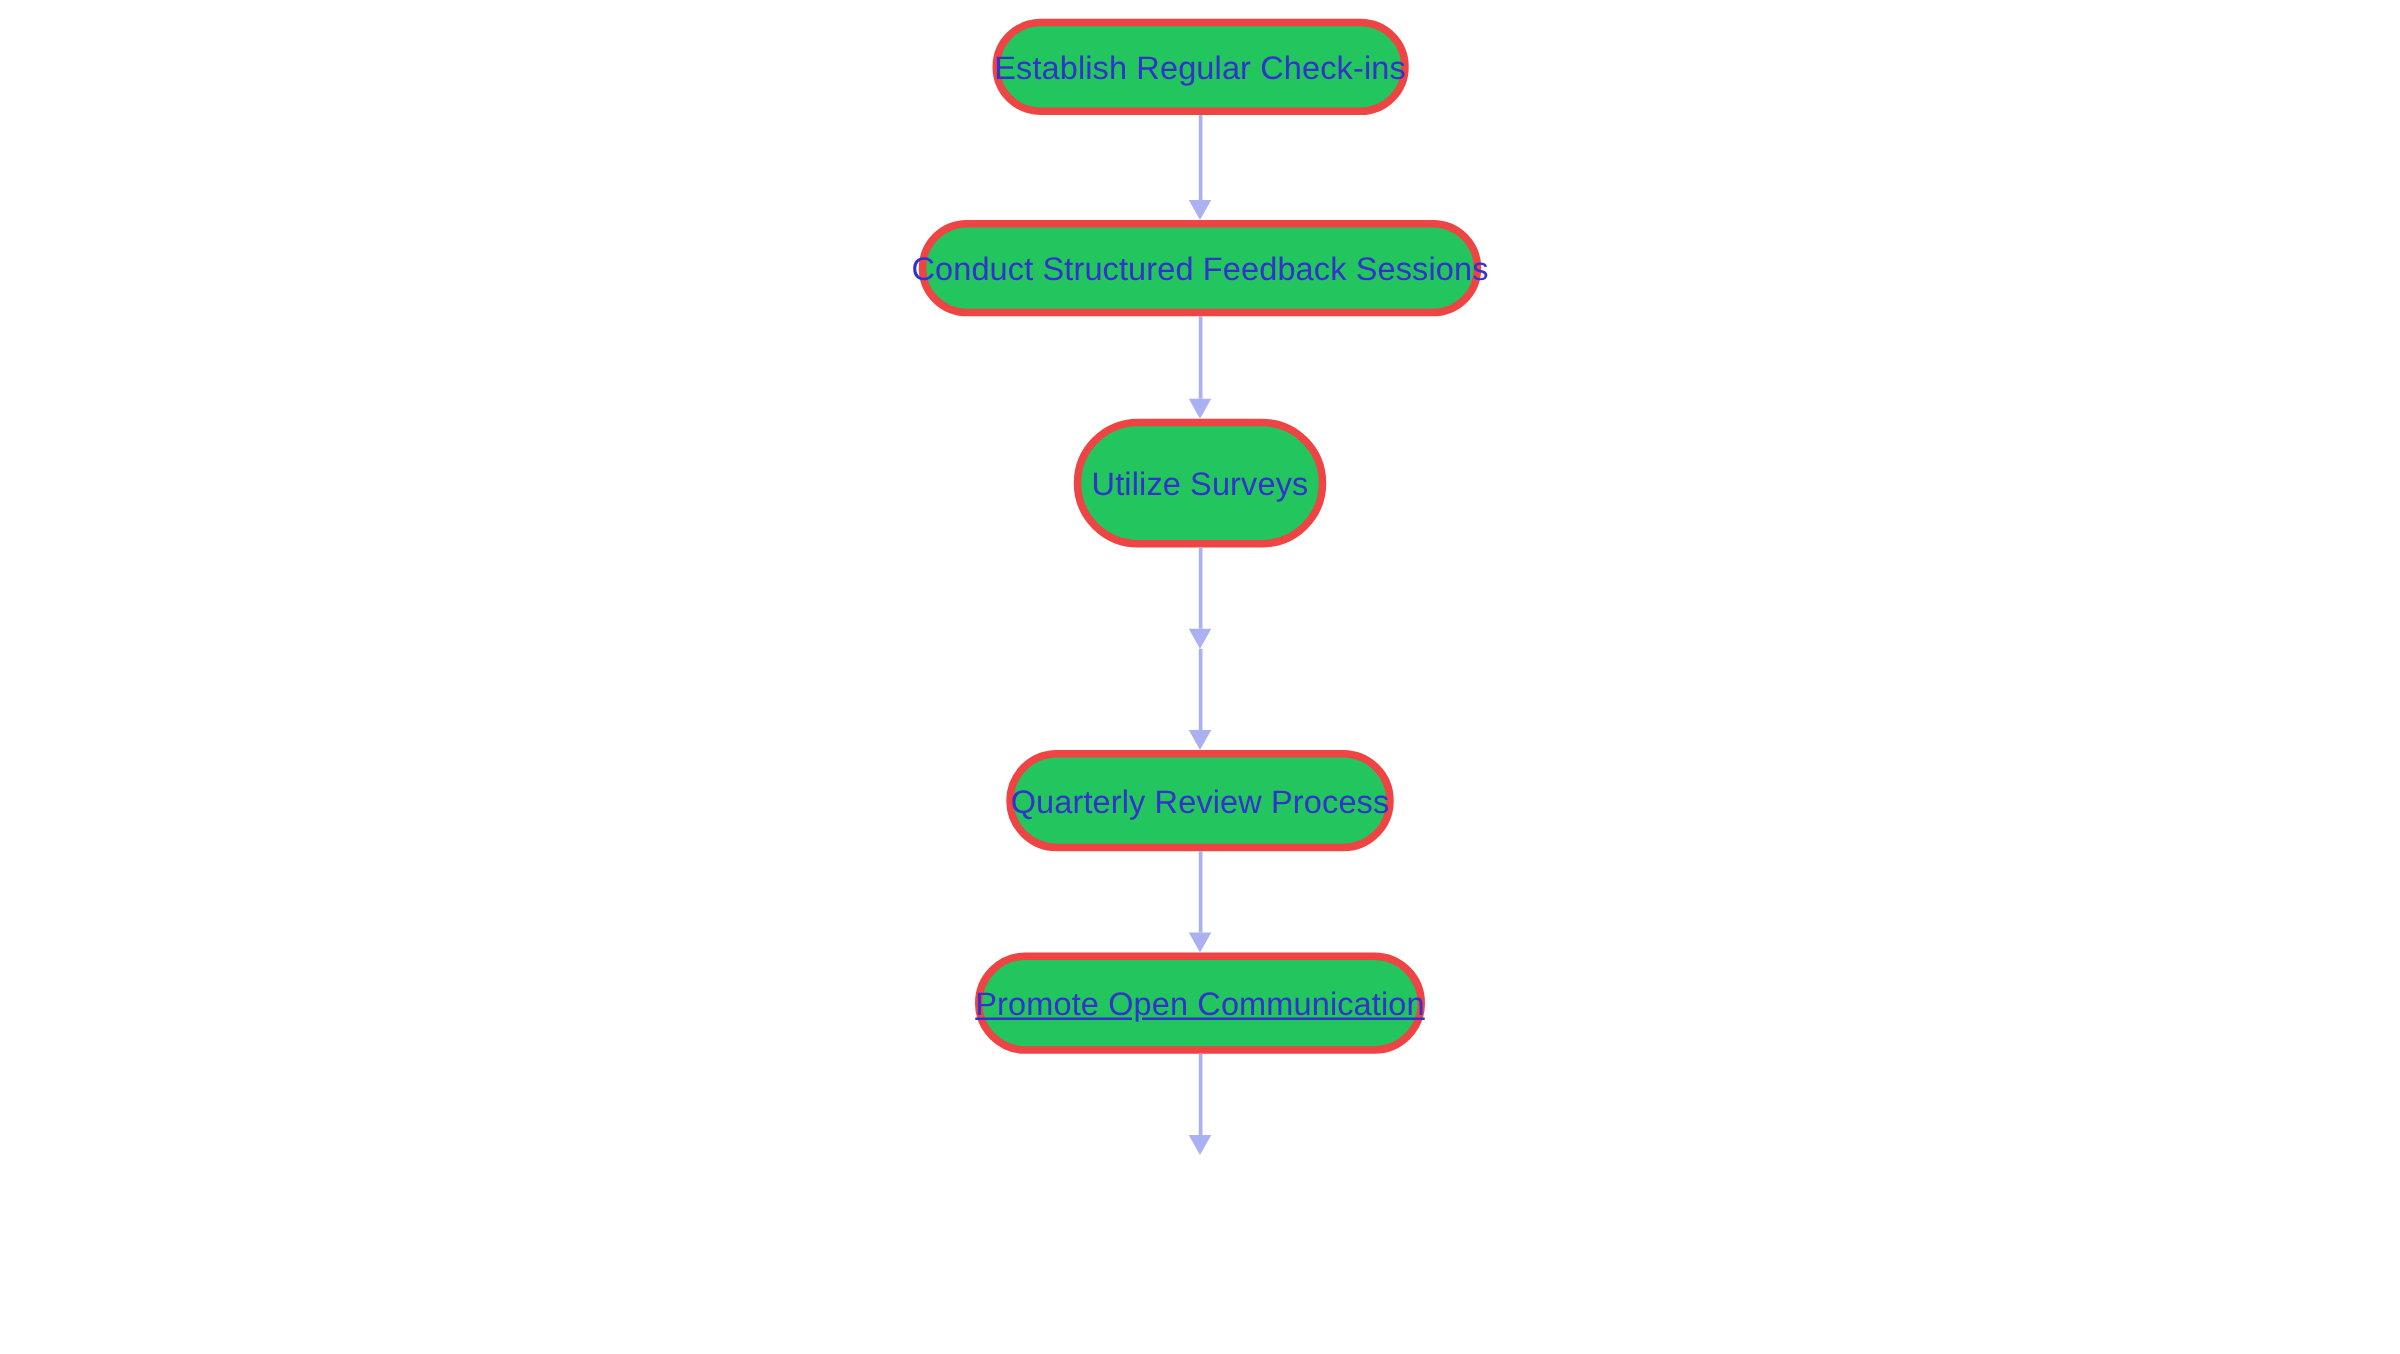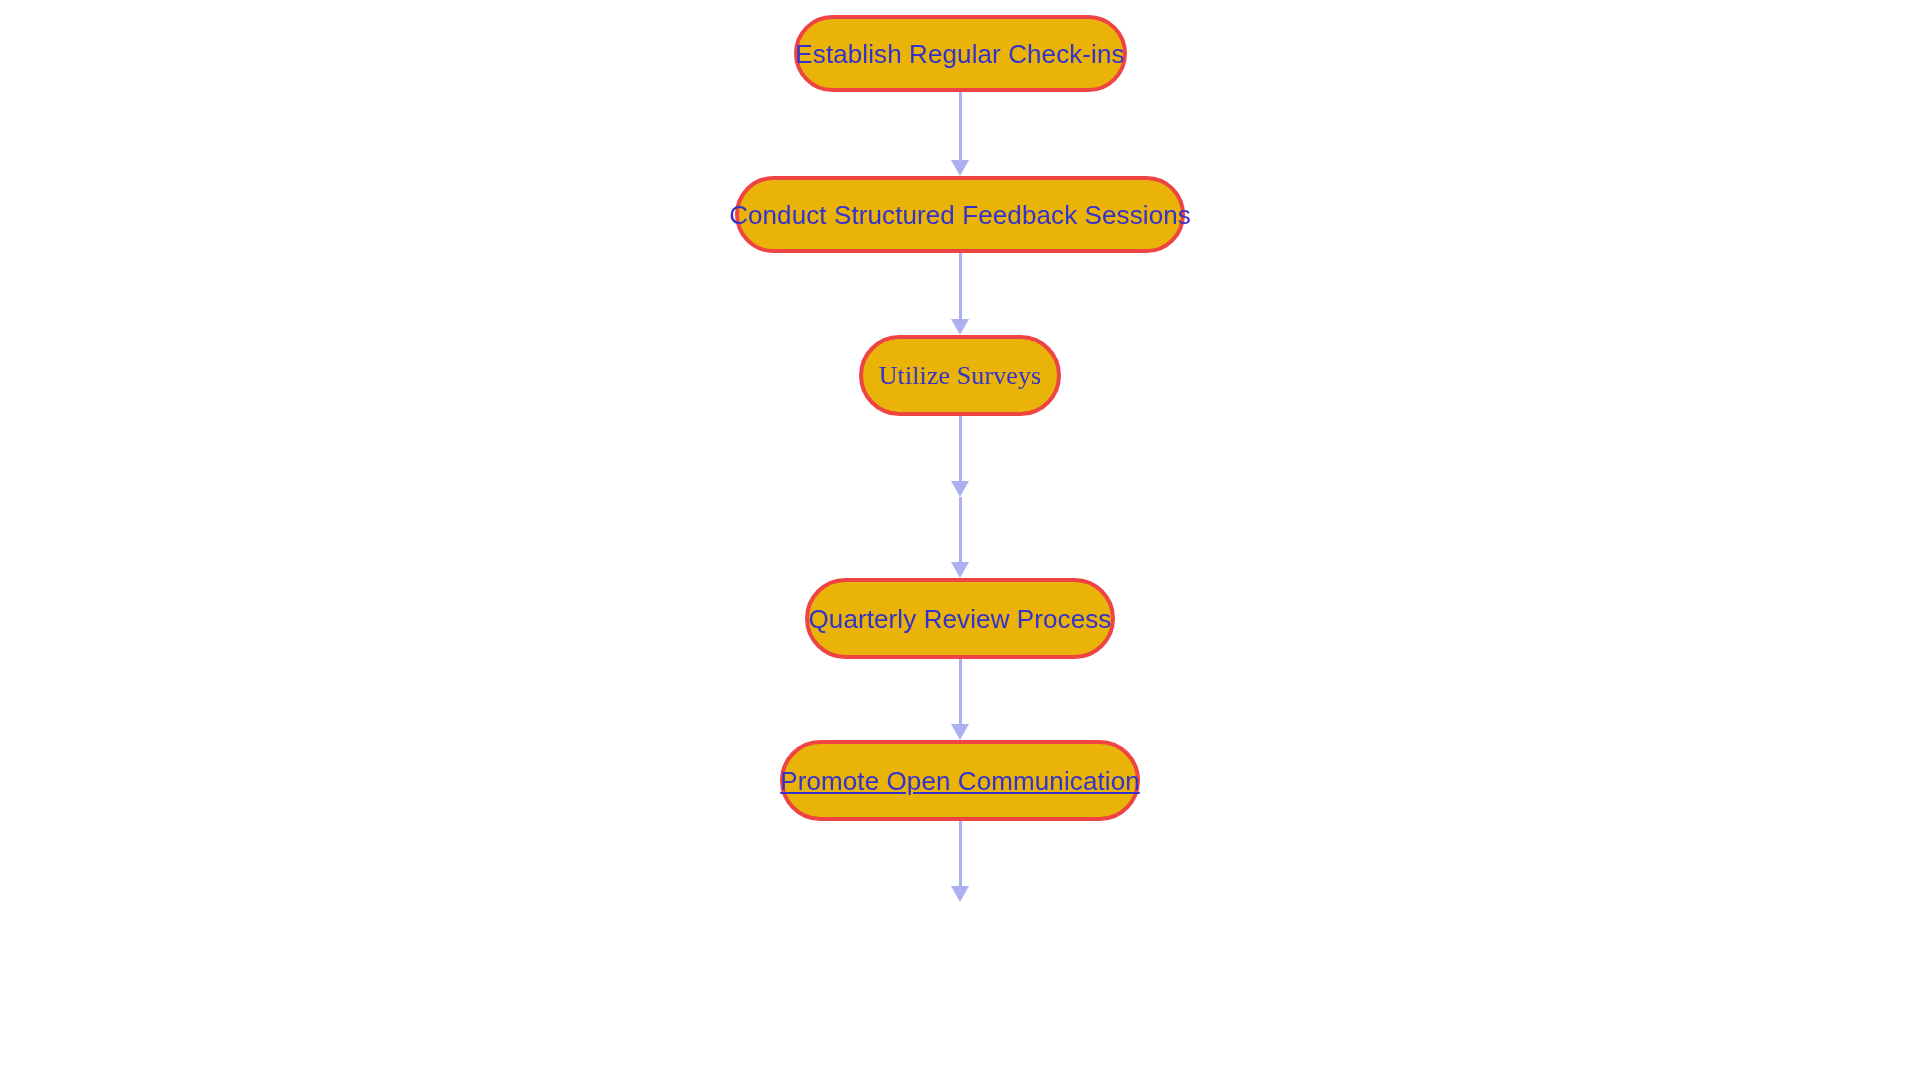--- a/index.html
+++ b/index.html
@@ -33,22 +33,22 @@
     flex-direction: column;
     align-items: center;
   }
 
   
   .node {
     box-sizing: border-box;
     display: flex;
     align-items: center;
     justify-content: center;
-    background: #eab308;
-    border: 4px solid #ef4444;
+    background: #22c55e;
+    border: 6px solid #ef4444;
     border-radius: 999px;
     color: #3333cc;
     font-size: 26px;
     font-weight: 400;
     letter-spacing: 0.1px;
     line-height: 1;
     white-space: nowrap;
     padding: 0 34px;
     flex: none;
   }
@@ -99,21 +99,21 @@
 
     <div class="node" style="width:450px;height:77px;text-align:center;">
       <span class="node-label">Conduct Structured Feedback Sessions</span>
     </div>
 
     <div class="connector" style="height:82px;">
       <div class="connector-stem"></div>
       <div class="connector-head"></div>
     </div>
 
-    <div class="node" style="width:202px;height:81px;font-family:Liberation Serif, serif;">
+    <div class="node" style="width:202px;height:103px;">
       <span class="node-label">Utilize Surveys</span>
     </div>
 
     <div class="connector" style="height:81px;">
       <div class="connector-stem"></div>
       <div class="connector-head"></div>
     </div>
 
 
     <div class="connector" style="height:81px;">

